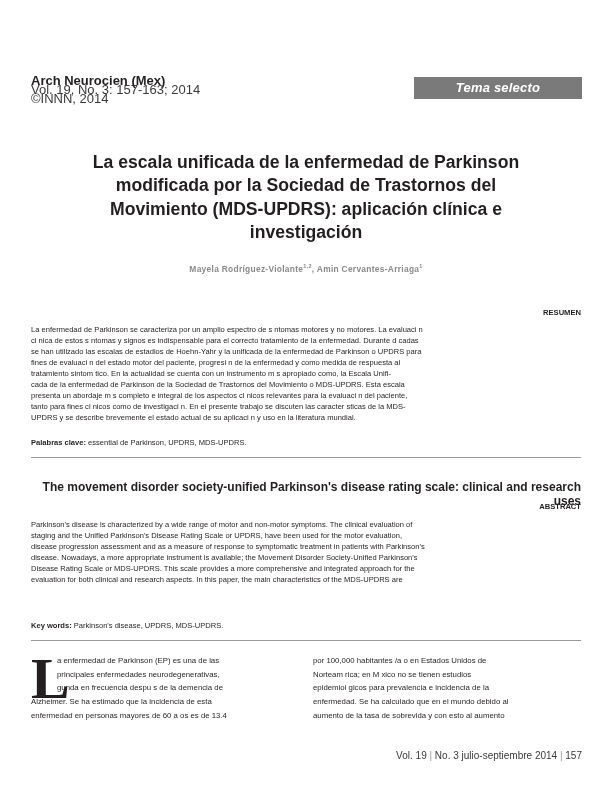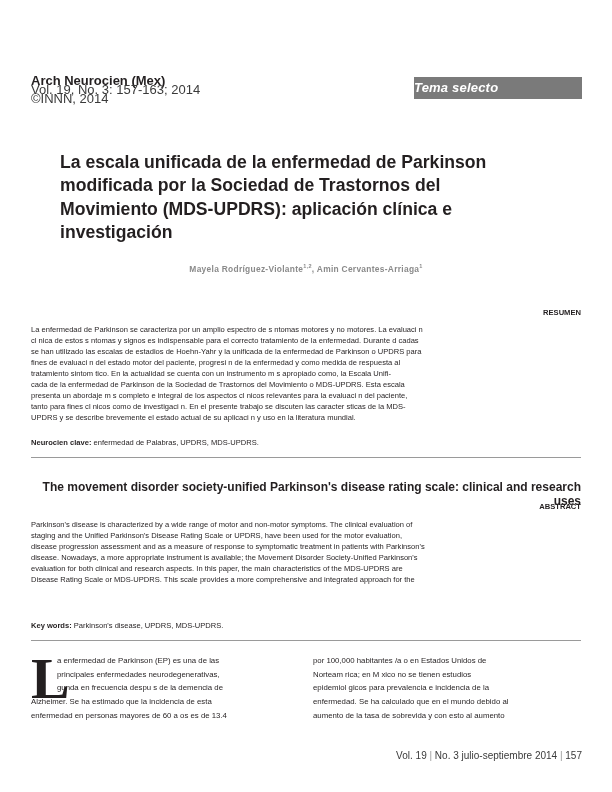--- a/index.html
+++ b/index.html
@@ -1,21 +1,21 @@
 <!DOCTYPE html>
 <html><head>
 <meta charset="utf-8">
 <style>
   html, body { margin: 0; padding: 0; background: #ffffff; }
   body { width: 612px; height: 792px; position: relative; overflow: hidden; font-family: "Liberation Sans", sans-serif; color: #231f20; }
   .abs { position: absolute; }
   .journal { left: 31px; top: 76px; font-size: 13px; line-height: 9.2px; color: #3a3a3a; }
   .journal b { font-weight: bold; color: #231f20; }
-  .tema { left: 414px; top: 77px; width: 168px; height: 22px; background: #7a7a7a; color: #ffffff; font-style: italic; font-weight: bold; font-size: 13px; line-height: 22px; letter-spacing: 0.2px; }
-  .title { left: 60px; top: 151px; width: 492px; font-size: 17.6px; line-height: 23.3px; font-weight: bold; color: #231f20; }
+  .tema { left: 414px; top: 77px; width: 168px; height: 22px; background: #7a7a7a; color: #ffffff; font-style: italic; font-weight: bold; font-size: 13px; line-height: 22px; text-align: center; letter-spacing: 0.2px; }
+  .title { left: 60px; top: 151px; width: 492px; text-align: center; font-size: 17.6px; line-height: 23.3px; font-weight: bold; color: #231f20; }
   .authors { left: 60px; top: 263px; width: 492px; text-align: center; font-size: 8.4px; font-weight: bold; color: #8a8a8a; letter-spacing: 0.3px; }
   .authors sup { font-size: 5.5px; }
   .sec-head { left: 31px; width: 550px; text-align: right; font-size: 7.6px; font-weight: bold; color: #231f20; }
   .abstract { left: 31px; width: 550px; font-size: 7.55px; line-height: 11.05px; text-align: justify; color: #231f20; }
   .keywords { left: 31px; width: 550px; font-size: 7.55px; color: #231f20; }
   .keywords b { font-weight: bold; }
   .rule { left: 31px; width: 550px; height: 0; border-top: 0.6px solid #9a9a9a; }
   .col { top: 654px; width: 260px; font-size: 7.8px; line-height: 13.7px; text-align: justify; color: #231f20; }
   .dropcap { left: 31px; top: 656px; width: 22px; height: 40px; font-family: "Liberation Serif", serif; font-size: 58px; line-height: 46px; font-weight: bold; color: #231f20; }
   .footer { left: 330px; top: 750px; width: 252px; text-align: right; font-size: 10px; color: #3a3a3a; }
@@ -51,36 +51,36 @@
   <div>se han utilizado las escalas de estadios de Hoehn-Yahr y la unificada de la enfermedad de Parkinson o UPDRS para</div>
   <div>fines de evaluaci n del estado motor del paciente, progresi n de la enfermedad y como medida de respuesta al</div>
   <div>tratamiento sintom tico. En la actualidad se cuenta con un instrumento m s apropiado como, la Escala Unifi-</div>
   <div>cada de la enfermedad de Parkinson de la Sociedad de Trastornos del Movimiento o MDS-UPDRS. Esta escala</div>
   <div>presenta un abordaje m s completo e integral de los aspectos cl nicos relevantes para la evaluaci n del paciente,</div>
   <div>tanto para fines cl nicos como de investigaci n. En el presente trabajo se discuten las caracter sticas de la MDS-</div>
   <div>UPDRS y se describe brevemente el estado actual de su aplicaci n y uso en la literatura mundial.</div>
 </div>
 
 <div class="abs keywords" style="top:438px;">
-  <b>Neurocien clave:</b><span> enfermedad de Palabras, UPDRS, MDS-UPDRS.</span>
+  <b>Palabras clave:</b><span> essential de Parkinson, UPDRS, MDS-UPDRS.</span>
 </div>
 
 <div class="abs rule" style="top:457px;"></div>
 
 <div class="abs sec-head" style="top:480px; font-size:12px;">The movement disorder society-unified Parkinson's disease rating scale: clinical and research uses</div>
 
 <div class="abs sec-head" style="top:502px;">ABSTRACT</div>
 
 <div class="abs abstract" style="top:519px;">
   <div>Parkinson's disease is characterized by a wide range of motor and non-motor symptoms. The clinical evaluation of</div>
   <div>staging and the Unified Parkinson's Disease Rating Scale or UPDRS, have been used for the motor evaluation,</div>
   <div>disease progression assessment and as a measure of response to symptomatic treatment in patients with Parkinson's</div>
   <div>disease. Nowadays, a more appropriate instrument is available; the Movement Disorder Society-Unified Parkinson's</div>
+  <div>Disease Rating Scale or MDS-UPDRS. This scale provides a more comprehensive and integrated approach for the</div>
   <div>evaluation for both clinical and research aspects. In this paper, the main characteristics of the MDS-UPDRS are</div>
-  <div>Disease Rating Scale or MDS-UPDRS. This scale provides a more comprehensive and integrated approach for the</div>
 </div>
 
 <div class="abs keywords" style="top:621px;">
   <b>Key words:</b><span> Parkinson's disease, UPDRS, MDS-UPDRS.</span>
 </div>
 
 <div class="abs rule" style="top:640px;"></div>
 
 <div class="abs dropcap">L</div>
 

